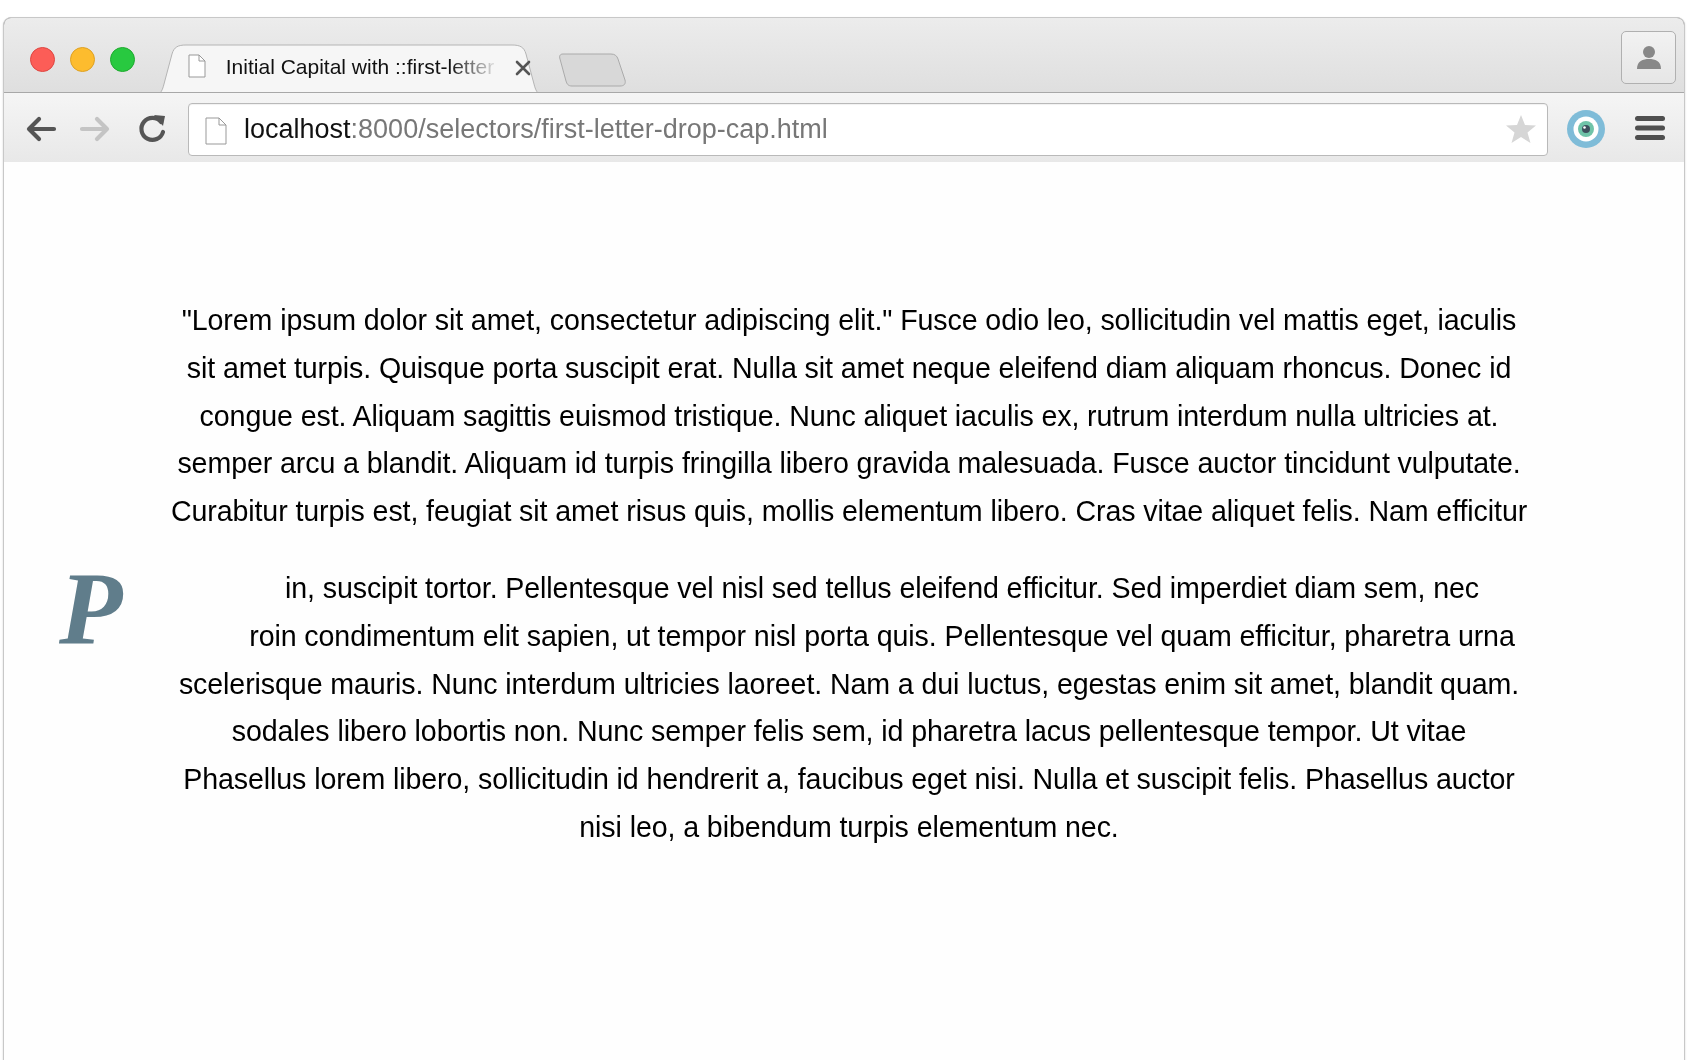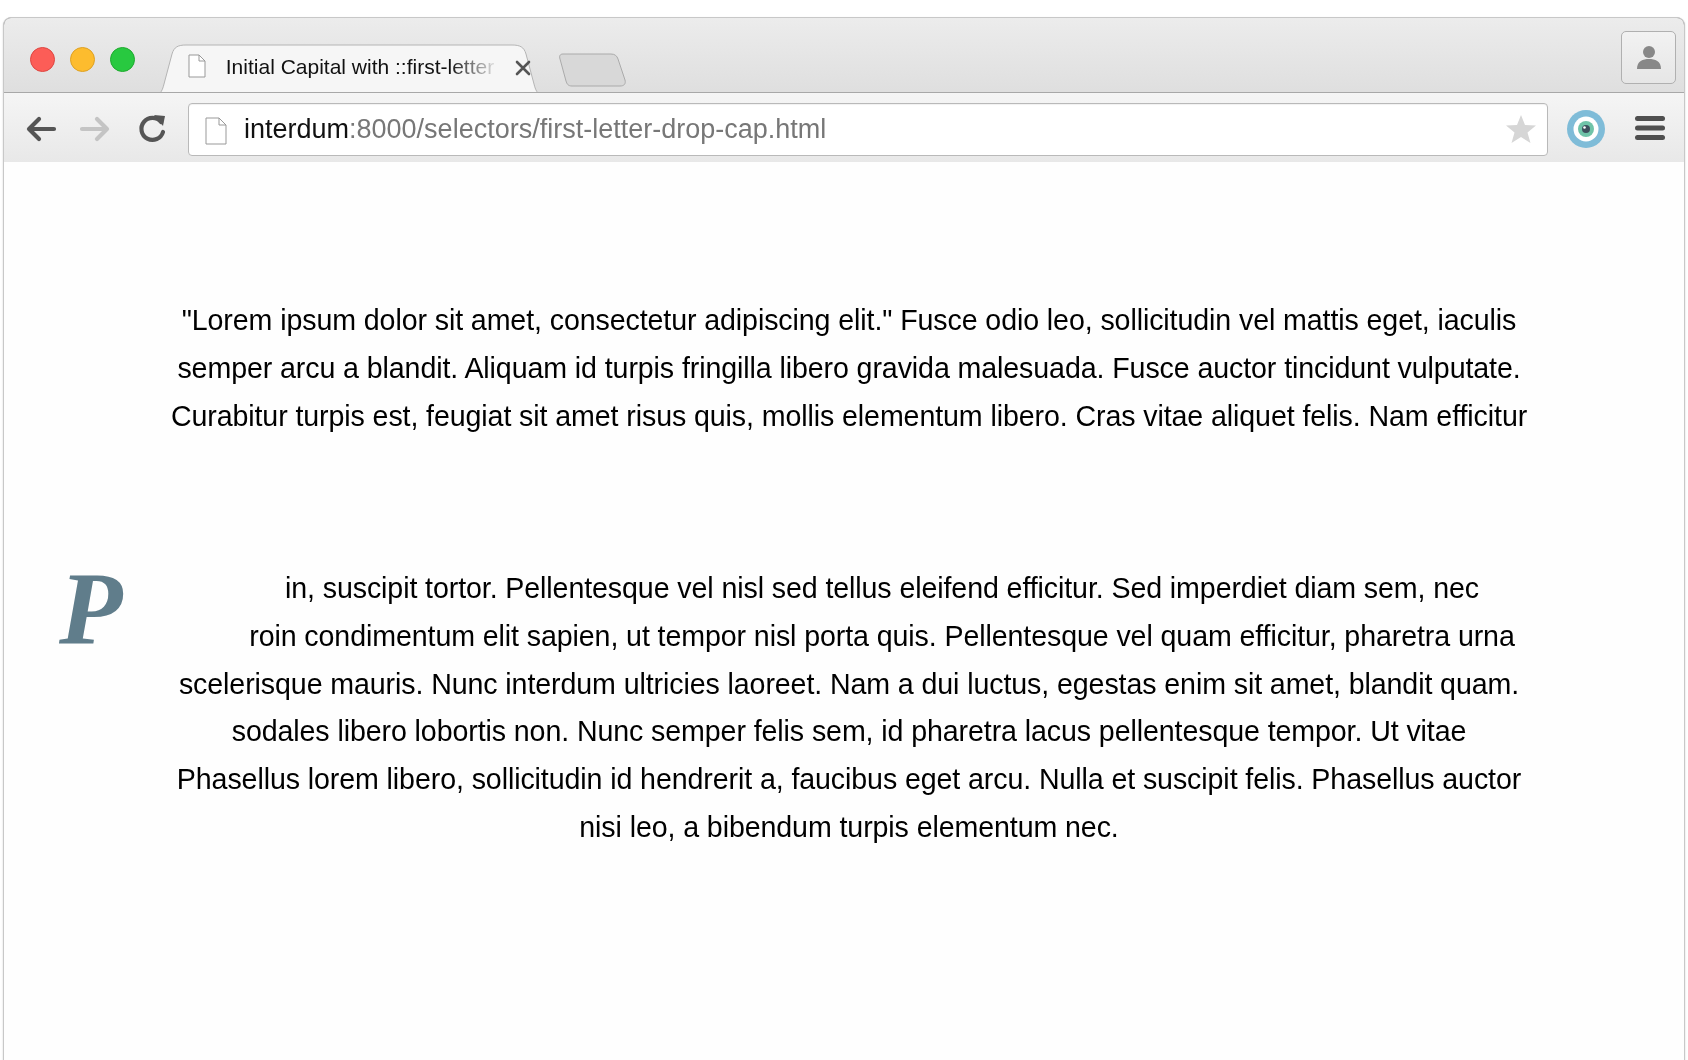--- a/index.html
+++ b/index.html
@@ -119,21 +119,21 @@
     <svg class="nav-btn" style="left:132px" viewBox="0 0 34 32">
       <path d="M25 9 A11 11 0 1 0 27 19" fill="none" stroke="#555" stroke-width="4.2" stroke-linecap="round"></path>
       <path d="M18 2 L29 3 L27 13 Z" fill="#555"></path>
     </svg>
 
     <div class="omnibox">
       <svg class="omi-icon omni-icon" width="22" height="28" viewBox="0 0 22 28">
         <path d="M1 1 L14 1 L21 8 L21 27 L1 27 Z" fill="#fff" stroke="#999" stroke-width="1"></path>
         <path d="M14 1 L14 8 L21 8" fill="none" stroke="#999" stroke-width="1"></path>
       </svg>
-      <div class="url"><span class="host">interdum</span><span>:8000/selectors/first-letter-drop-cap.html</span></div>
+      <div class="url"><span class="host">localhost</span><span>:8000/selectors/first-letter-drop-cap.html</span></div>
       <svg class="star" width="32" height="32" viewBox="0 0 32 32">
         <path d="M16 2 L20 12 L31 12.5 L22.5 19.5 L25.5 30 L16 24 L6.5 30 L9.5 19.5 L1 12.5 L12 12 Z" fill="#d6d6d6"></path>
       </svg>
     </div>
 
     <svg class="ext-icon" width="40" height="40" viewBox="0 0 40 40">
       <circle cx="20" cy="20" r="19" fill="#7fbcd8"></circle>
       <circle cx="20" cy="20" r="12.5" fill="#ffffff"></circle>
       <circle cx="20" cy="20" r="8" fill="#6fc3a8"></circle>
       <circle cx="20" cy="20" r="4" fill="#3d4f5c"></circle>
@@ -143,27 +143,29 @@
     <svg class="menu-icon" width="32" height="28" viewBox="0 0 32 28">
       <rect x="1" y="2" width="30" height="5" rx="2.5" fill="#4f4f4f"></rect>
       <rect x="1" y="11.5" width="30" height="5" rx="2.5" fill="#4f4f4f"></rect>
       <rect x="1" y="21" width="30" height="5" rx="2.5" fill="#4f4f4f"></rect>
     </svg>
   </div>
 
   <div class="content">
     <div class="para p1">
       <div class="line">"Lorem ipsum dolor sit amet, consectetur adipiscing elit." Fusce odio leo, sollicitudin vel mattis eget, iaculis</div>
+      <div class="line">sit amet turpis. Quisque porta suscipit erat. Nulla sit amet neque eleifend diam aliquam rhoncus. Donec id</div>
+      <div class="line">congue est. Aliquam sagittis euismod tristique. Nunc aliquet iaculis ex, rutrum interdum nulla ultricies at.</div>
       <div class="line">semper arcu a blandit. Aliquam id turpis fringilla libero gravida malesuada. Fusce auctor tincidunt vulputate.</div>
       <div class="line">Curabitur turpis est, feugiat sit amet risus quis, mollis elementum libero. Cras vitae aliquet felis. Nam efficitur</div>
     </div>
 
     <div class="para p2">
       <span class="dropcap">P</span>
       <div class="line indent">in, suscipit tortor. Pellentesque vel nisl sed tellus eleifend efficitur. Sed imperdiet diam sem, nec</div>
       <div class="line indent">roin condimentum elit sapien, ut tempor nisl porta quis. Pellentesque vel quam efficitur, pharetra urna</div>
       <div class="line">scelerisque mauris. Nunc interdum ultricies laoreet. Nam a dui luctus, egestas enim sit amet, blandit quam.</div>
       <div class="line">sodales libero lobortis non. Nunc semper felis sem, id pharetra lacus pellentesque tempor. Ut vitae</div>
-      <div class="line">Phasellus lorem libero, sollicitudin id hendrerit a, faucibus eget arcu. Nulla et suscipit felis. Phasellus auctor</div>
+      <div class="line">Phasellus lorem libero, sollicitudin id hendrerit a, faucibus eget nisi. Nulla et suscipit felis. Phasellus auctor</div>
       <div class="line">nisi leo, a bibendum turpis elementum nec.</div>
     </div>
   </div>
 </div>
 
 </body></html>

